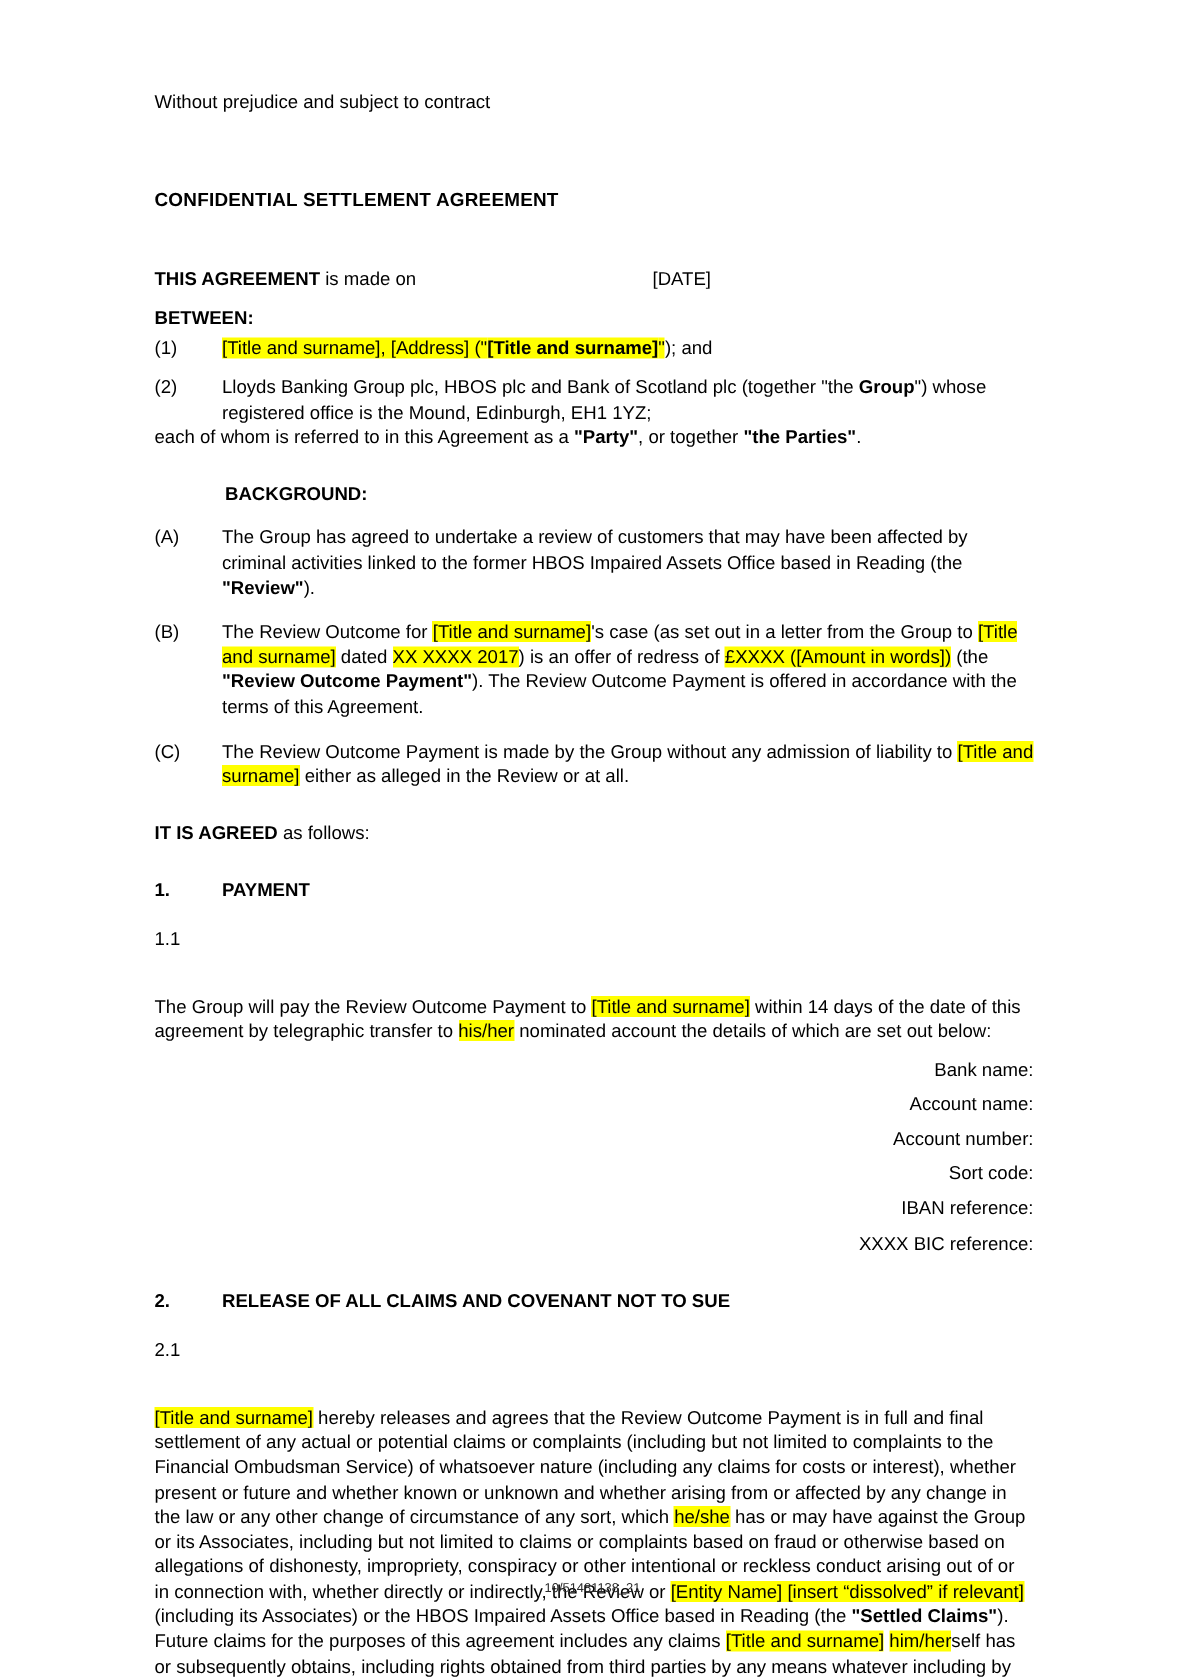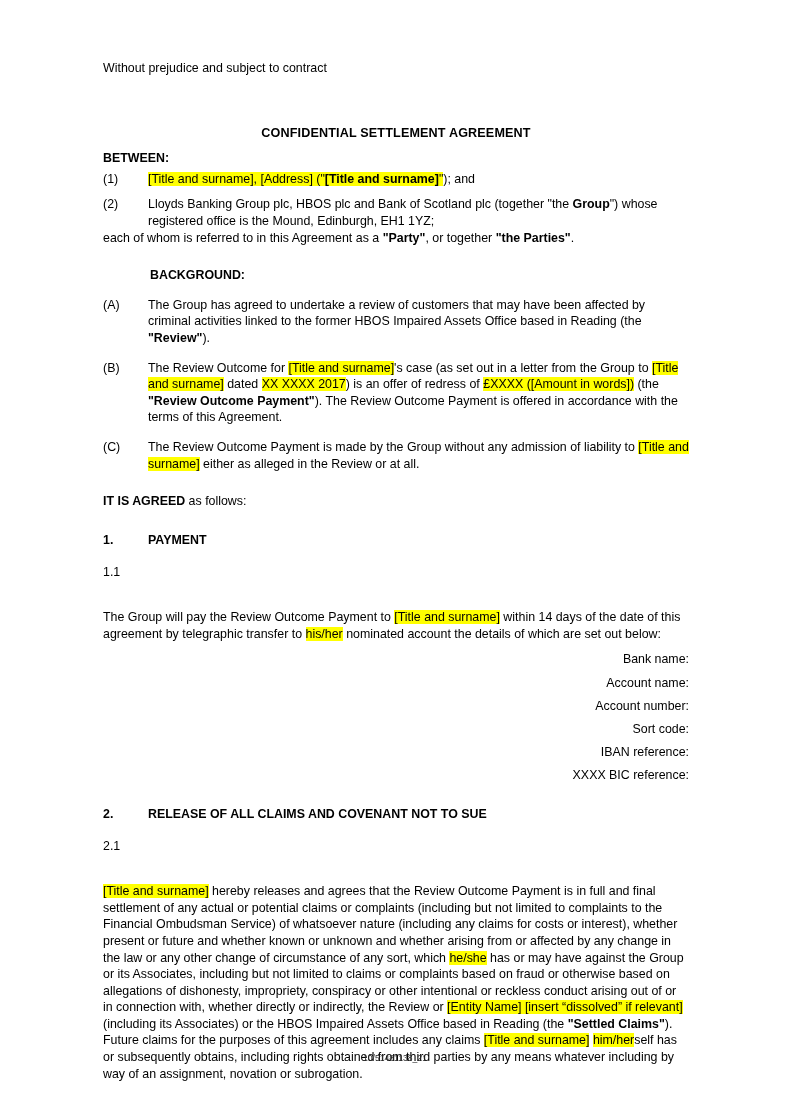--- a/index.html
+++ b/index.html
@@ -33,21 +33,20 @@
     text-align: left;
   }
   .b { font-weight: bold; }
   .hl { background-color: #ffff00; }
 
   .prejudice {
     margin: 0 0 0 0;
     padding-top: 2px;
   }
   .doc-title {
-    text-align: center;
     font-weight: bold;
     font-size: 12.6px;
     letter-spacing: 0.15px;
     margin-top: 48px;
   }
   .agreement-line {
     margin-top: 37px;
     display: block;
     position: relative;
   }
@@ -121,20 +120,24 @@
 <body>
 
 <div class="page">
 
   <div class="content">
 
     <div class="t prejudice">Without prejudice and subject to contract</div>
 
     <div class="t doc-title">CONFIDENTIAL SETTLEMENT AGREEMENT</div>
 
+    <div class="t agreement-line">
+      <span class="b">THIS AGREEMENT</span><span> is made on</span>
+      <span class="agreement-date">[DATE]</span>
+    </div>
 
     <div class="t between">BETWEEN:</div>
 
     <div class="t row tight">
       <div class="marker">(1)</div>
       <div class="body"><span class="hl">[Title and surname], [Address] ("</span><span class="hl b">[Title and surname]</span><span class="hl">"</span><span>); and</span></div>
     </div>
 
     <div class="t row">
       <div class="marker">(2)</div>

